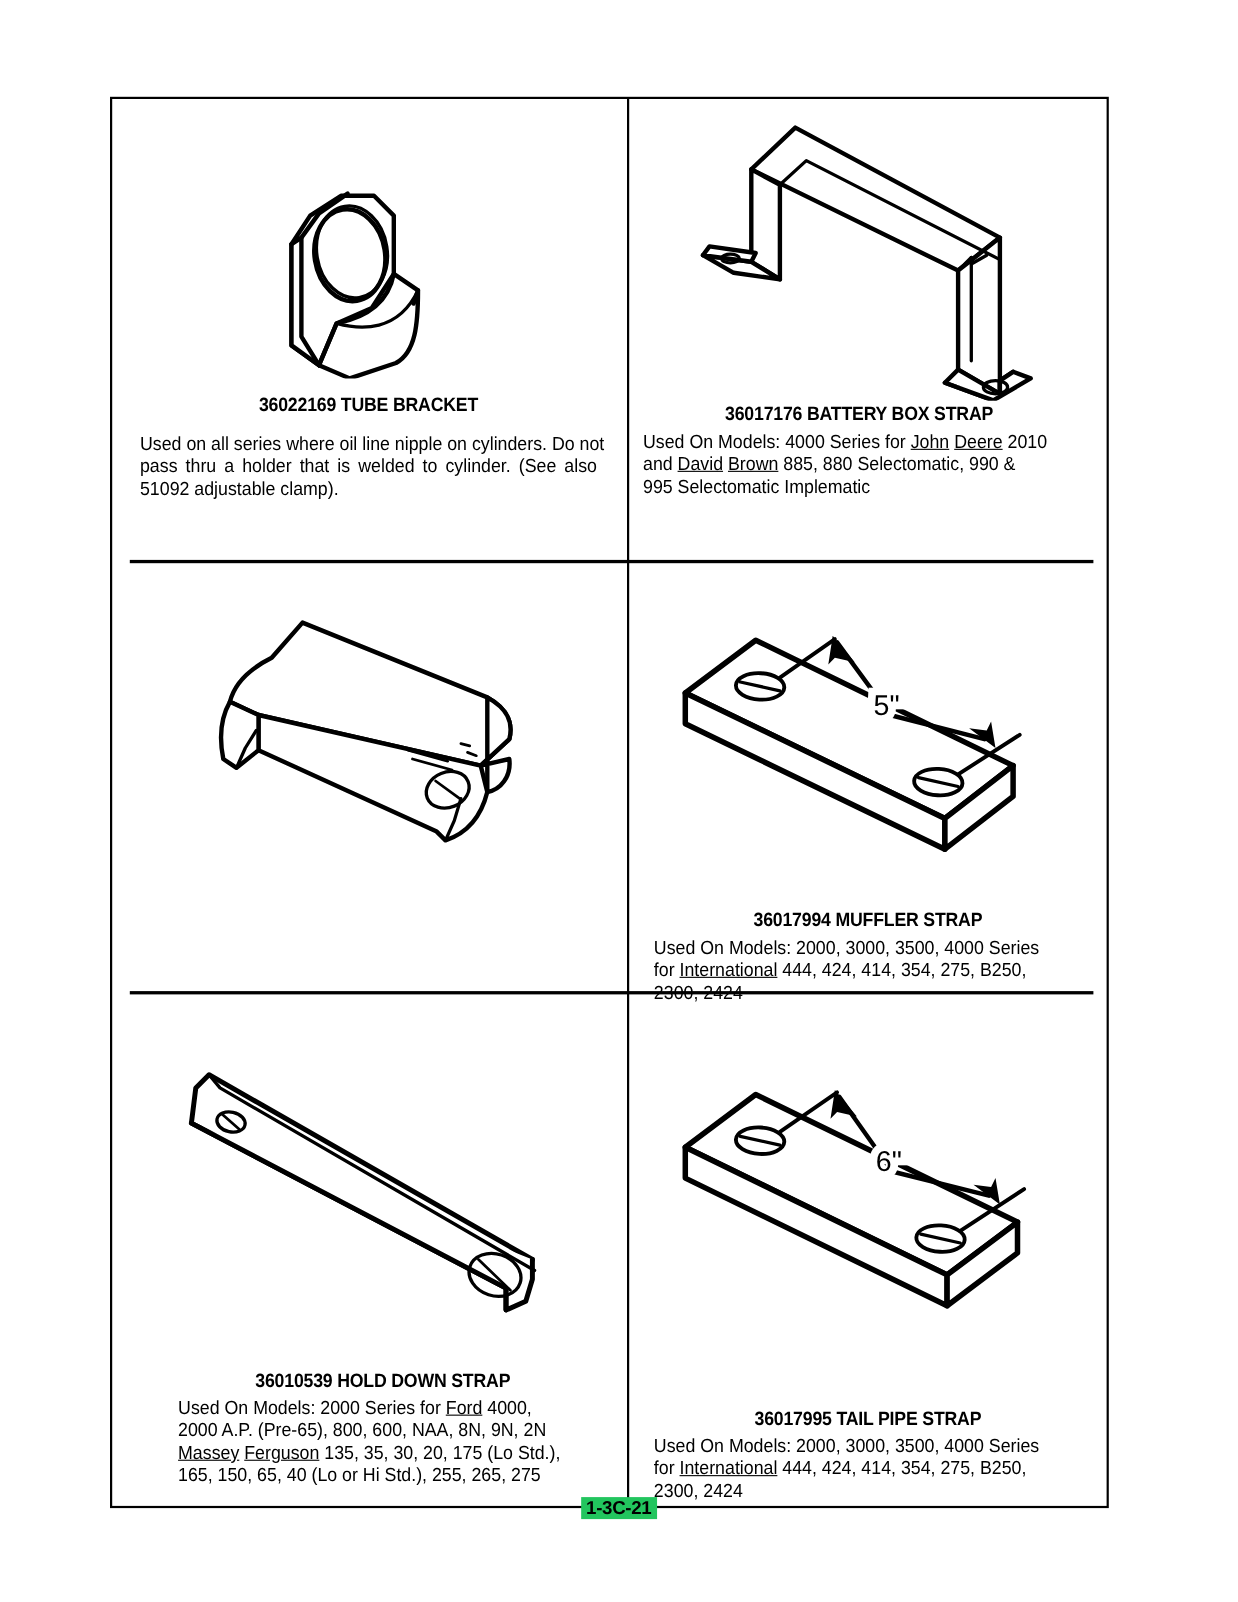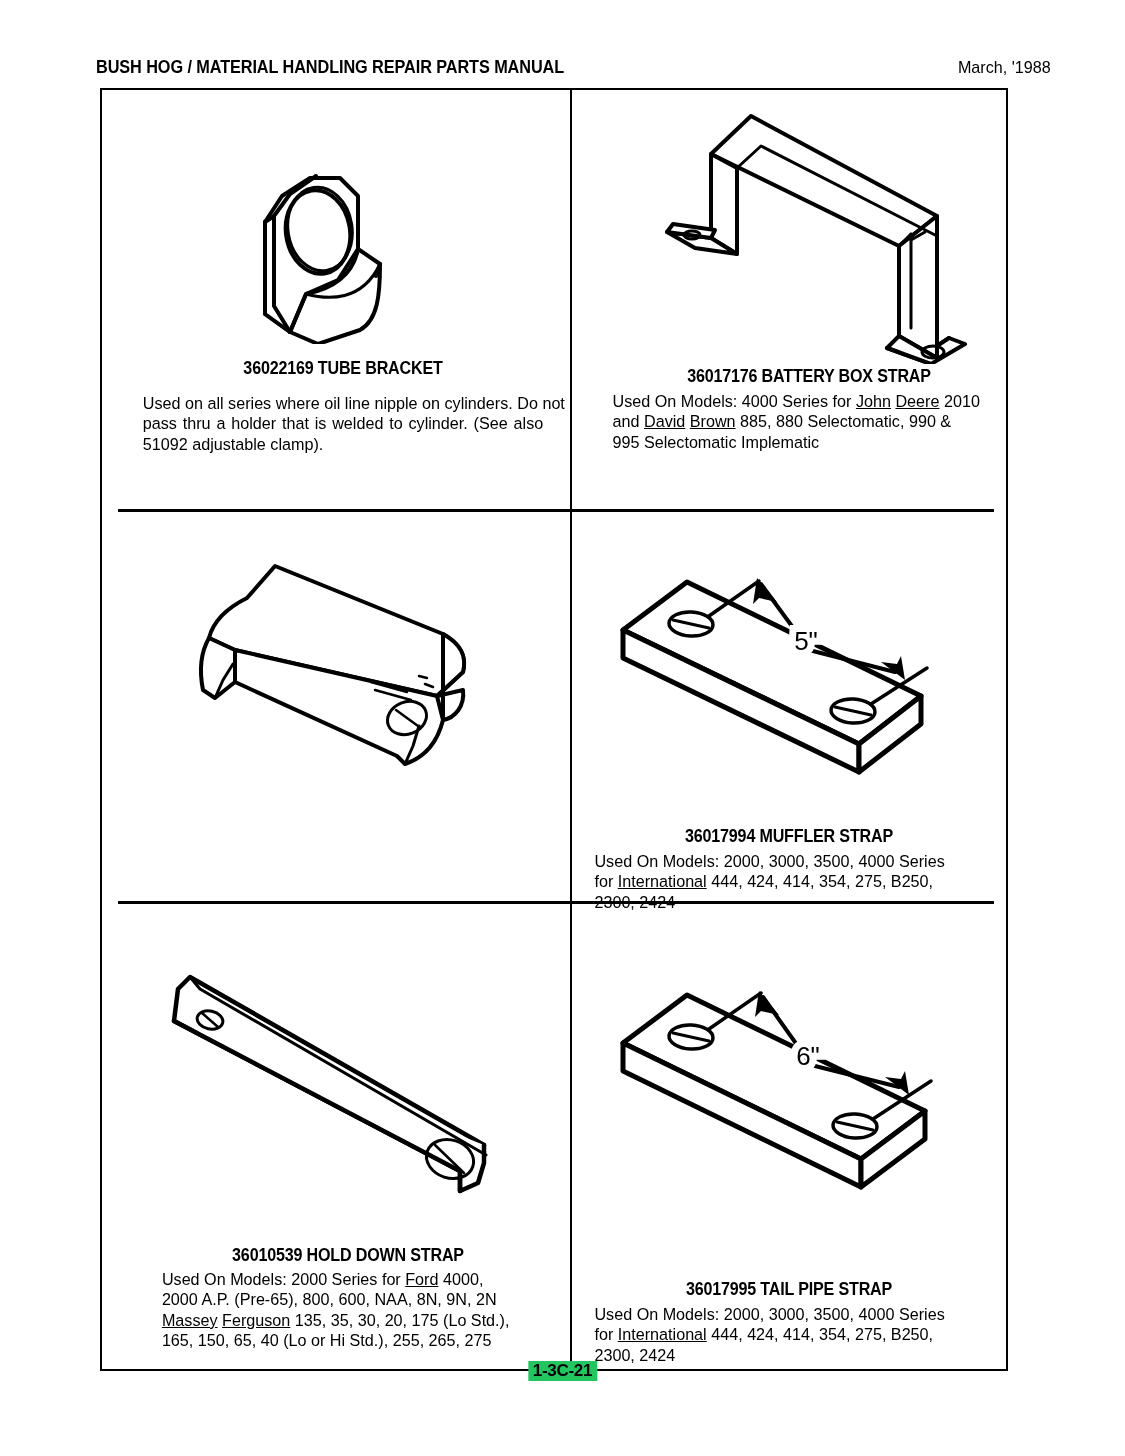--- a/index.html
+++ b/index.html
@@ -130,48 +130,44 @@
   .desc.justify .ln.j {
     display: flex;
     justify-content: space-between;
     white-space: nowrap;
   }
   .desc.leftal { text-align: left; }
   .u { text-decoration: underline; text-underline-offset: 1px; }
 
   
   #panel-tube-bracket   { left: 100px;  top: 88px;  width: 470px; height: 420px; }
-  #panel-battery-strap  { left: 590px;  top: 88px;  width: 438px; height: 348px; }
+  #panel-battery-strap  { left: 562px;  top: 88px;  width: 438px; height: 348px; }
   #panel-brace-strap    { left: 100px;  top: 510px; width: 470px; height: 392px; }
   #panel-muffler-strap  { left: 570px;  top: 510px; width: 438px; height: 392px; }
   #panel-hold-down      { left: 100px;  top: 903px; width: 470px; height: 468px; }
   #panel-tail-pipe      { left: 570px;  top: 903px; width: 438px; height: 468px; }
 
   #panel-tube-bracket   .fig { top: 16px; }
-  #panel-tube-bracket   .caption { top: 270px; margin-left: 16px; }
+  #panel-tube-bracket   .caption { top: 270px; }
   #panel-battery-strap  .fig { top: 8px; }
   #panel-battery-strap  .caption { top: 278px; }
   #panel-brace-strap    .fig { top: 20px; }
   #panel-brace-strap    .caption { top: 288px; }
   #panel-muffler-strap  .fig { top: 58px; }
   #panel-muffler-strap  .caption { top: 316px; }
   #panel-hold-down      .fig { top: 60px; }
   #panel-hold-down      .caption { top: 342px; padding-left: 26px; }
   #panel-tail-pipe      .fig { top: 78px; }
   #panel-tail-pipe      .caption { top: 352px; margin-top: 24px; }
 </style>
 </head>
 <body>
 
 <div class="page">
 
-  <div class="masthead">
-    <div class="masthead-title">BUSH HOG / MATERIAL HANDLING REPAIR PARTS MANUAL</div>
-    <div class="masthead-date">March, '1988</div>
-  </div>
 
   <div class="frame">
     <div class="v-divider"></div>
     <div class="h-divider row1"></div>
     <div class="h-divider row2"></div>
   </div>
 
   <div class="panel" id="panel-tube-bracket">
     <div class="fig">
       <svg width="230" height="240" viewBox="0 0 230 240" aria-hidden="true">

